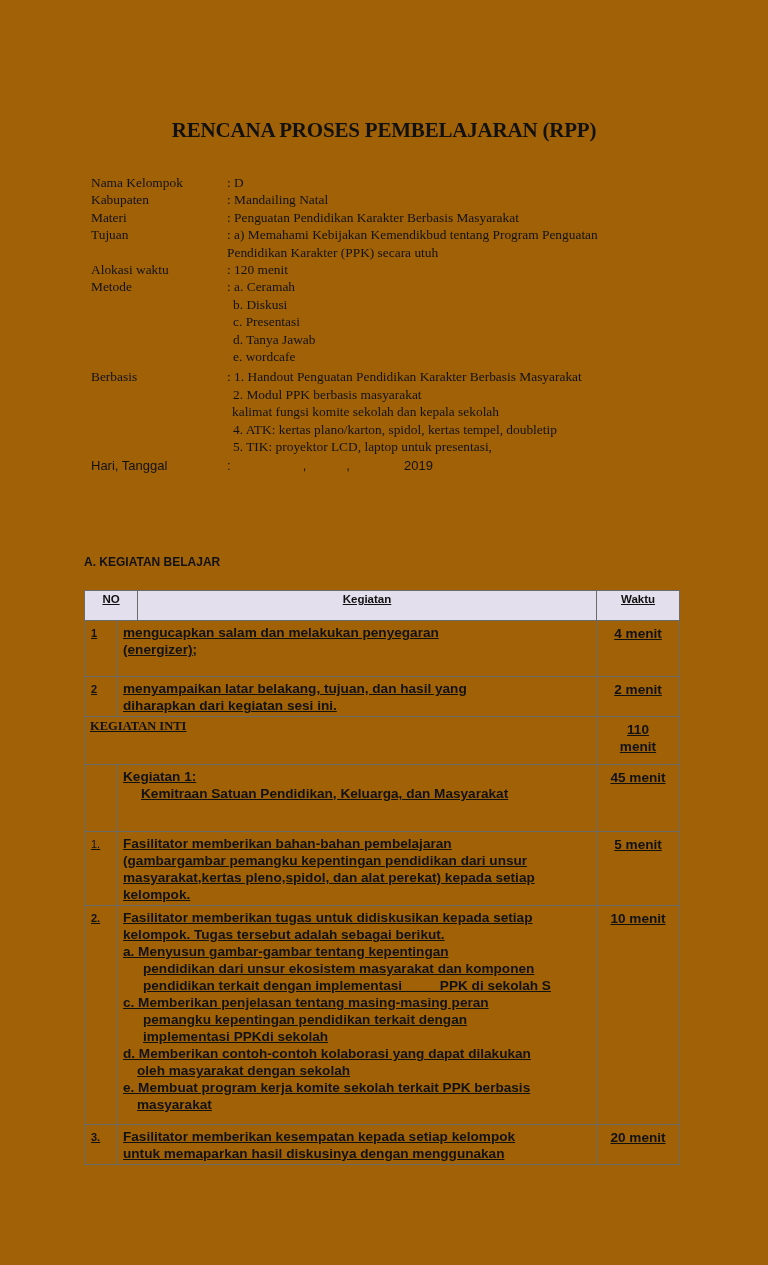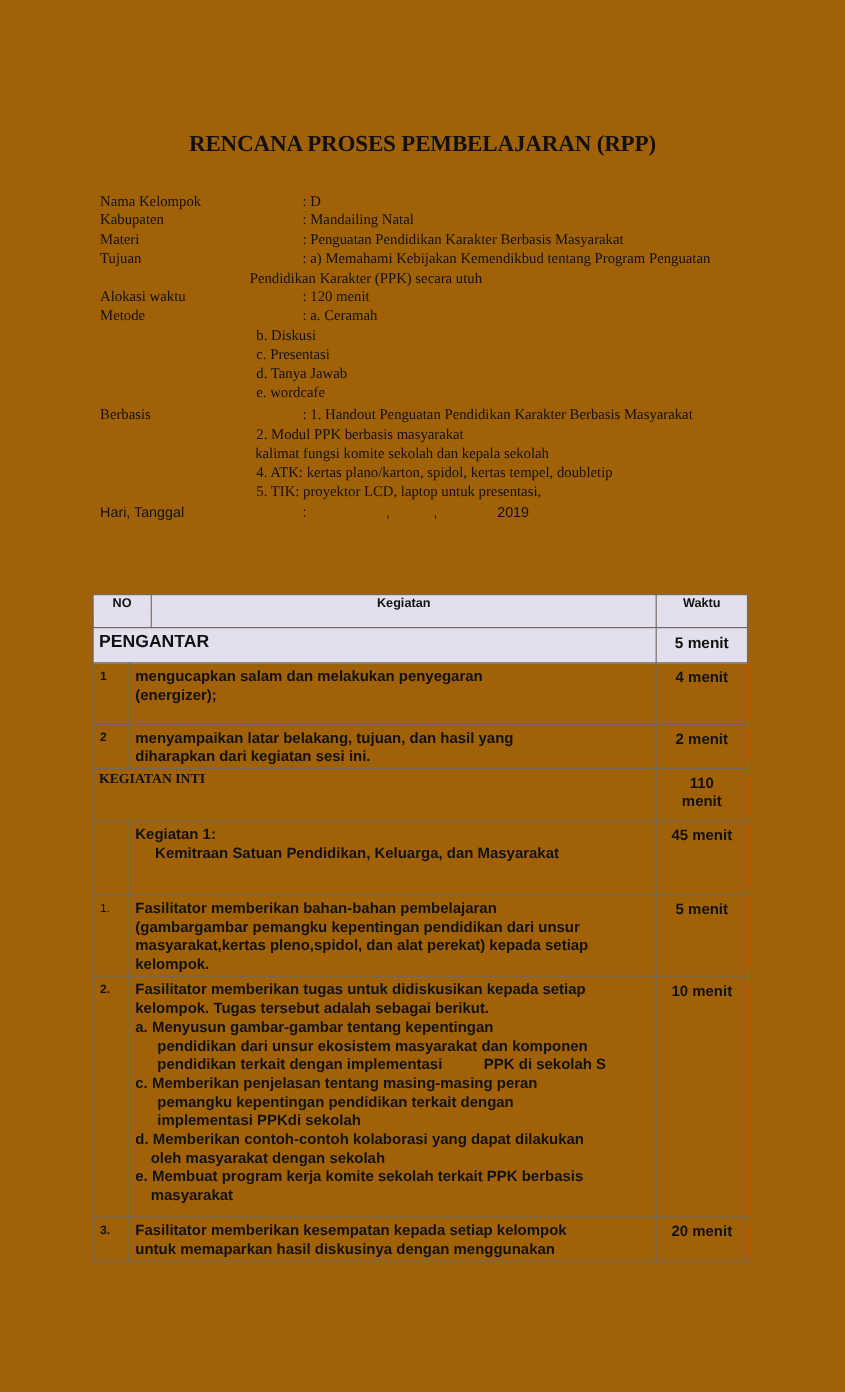--- a/index.html
+++ b/index.html
@@ -4,34 +4,35 @@
   <style>
     html, body { margin: 0; padding: 0; background: #ffffff; }
     body { width: 768px; height: 1265px; position: relative; overflow: hidden; color: #111; }
     .page { position: absolute; left: 0; top: 0; width: 768px; height: 1265px; background: #a16207; padding-left: 16px; }
     .title {
       position: absolute; left: 0; top: 118px; width: 768px; text-align: center;
       font-family: "Liberation Serif", serif; font-weight: bold; font-size: 21px; letter-spacing: -0.2px;
     }
     .meta { position: absolute; left: 91px; top: 174px; width: 600px;
       font-family: "Liberation Serif", serif; font-size: 13.4px; line-height: 17.4px; }
-    .meta-row { display: flex; gap: 48px; }
+    .meta-row { display: flex; }
     .meta-label { width: 136px; flex: none; }
     .meta-value { flex: 1; }
     .meta-cont { padding-left: 136px; }
     .meta-cont.indent { padding-left: 142px; }
     .sans { font-family: "Liberation Sans", sans-serif; font-size: 13px; }
     .section-title {
       position: absolute; left: 84px; top: 555px;
       font-family: "Liberation Sans", sans-serif; font-weight: bold; font-size: 12px;
     }
     table.kg {
-      position: absolute; left: 84px; top: 540px; width: 595px;
+      position: absolute; left: 84px; top: 590px; width: 595px;
       border-collapse: collapse; table-layout: fixed;
       font-family: "Liberation Sans", sans-serif;
+      text-decoration: underline;
     }
     table.kg td { border: 1.5px solid #6b6b6b; vertical-align: top; padding: 2px 5px; }
     .hdr td { background: #e4dfec; font-weight: bold; font-size: 11.5px; text-align: center; height: 25px; }
     .sec td { background: #e4dfec; }
     .sec .sec-label { font-weight: bold; font-size: 16px; padding-top: 4px; }
     .sec .sec-time { font-weight: bold; font-size: 14px; text-align: center; padding-top: 5px; }
     .num { font-size: 11px; font-weight: bold; padding-left: 6px !important; padding-top: 6px !important; }
     .num.plain { font-weight: normal; }
     .act { font-size: 13.6px; font-weight: bold; line-height: 17px; padding-top: 3px !important; }
     .time { font-size: 13.6px; font-weight: bold; text-align: center; padding-top: 4px !important; line-height: 17px; }
@@ -100,24 +101,20 @@
       <col style="width:20px">
       <col style="width:459px">
       <col style="width:83px">
     </colgroup>
     <tbody>
         <tr class="hdr">
       <td colspan="2">NO</td>
       <td colspan="1">Kegiatan</td>
       <td>Waktu</td>
     </tr>
-    <tr class="sec" style="height:32px">
-      <td colspan="3" class="sec-label">PENGANTAR</td>
-      <td class="sec-time">5 menit</td>
-    </tr>
     <tr style="height:56px">
       <td class="num">1</td>
       <td colspan="2" class="act">
         <div>mengucapkan salam dan melakukan penyegaran</div>
         <div>(energizer);</div>
       </td>
       <td class="time">4 menit</td>
     </tr>
     <tr style="height:37px">
       <td class="num">2</td>

